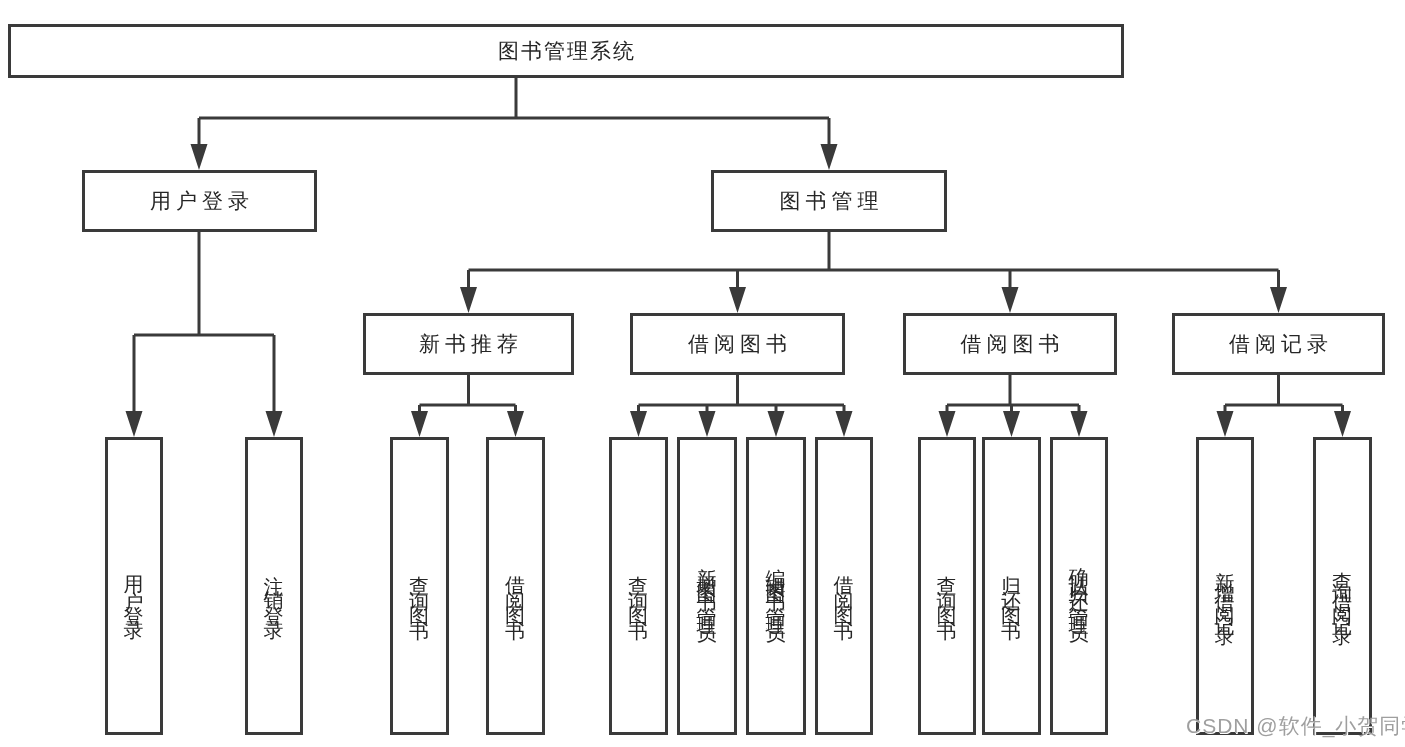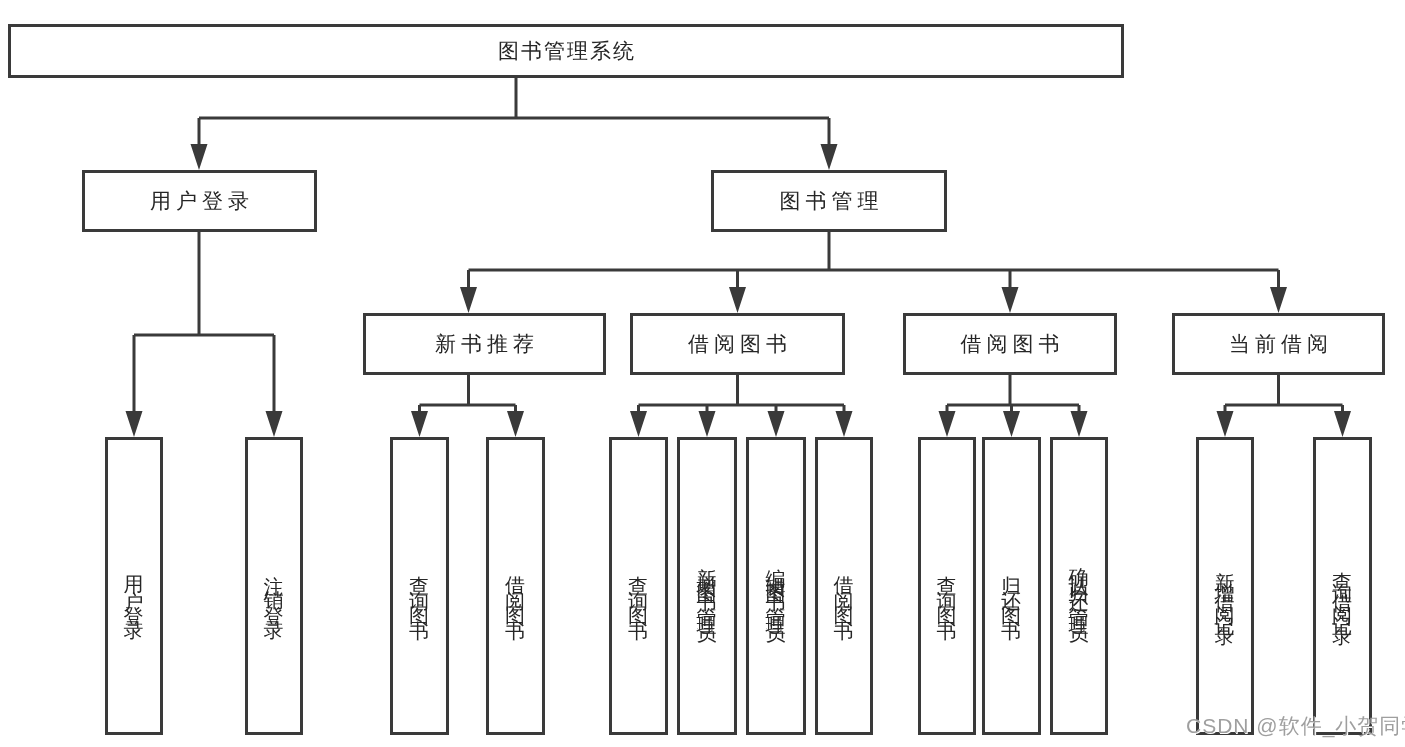--- a/index.html
+++ b/index.html
@@ -97,24 +97,24 @@
              M1070.5 411 L1087.5 411 L1079 437 Z
              M1216.5 411 L1233.5 411 L1225 437 Z
              M1334 411 L1351 411 L1342.5 437 Z"></path>
   </svg>
 
   <div class="box h root" style="left:8px; top:24px; width:1116px; height:54px">图书管理系统</div>
 
   <div class="box h" style="left:82px; top:170px; width:235px; height:62px">用户登录</div>
   <div class="box h" style="left:711px; top:170px; width:236px; height:62px">图书管理</div>
 
-  <div class="box h" style="left:363px; top:313px; width:243px; height:62px">新书推荐</div>
+  <div class="box h" style="left:363px; top:313px; width:211px; height:62px">新书推荐</div>
   <div class="box h" style="left:630px; top:313px; width:215px; height:62px">借阅图书</div>
   <div class="box h" style="left:903px; top:313px; width:214px; height:62px">借阅图书</div>
-  <div class="box h" style="left:1172px; top:313px; width:213px; height:62px">当前借阅</div>
+  <div class="box h" style="left:1172px; top:313px; width:213px; height:62px">借阅记录</div>
 
   <div class="box v sp4" style="left:105px; top:437px; width:58px; height:298px">用户登录</div>
   <div class="box v sp4" style="left:245px; top:437px; width:58px; height:298px">注销登录</div>
 
   <div class="box v sp4" style="left:390px; top:437px; width:59px; height:298px">查询图书</div>
   <div class="box v sp4" style="left:486px; top:437px; width:59px; height:298px">借阅图书</div>
 
   <div class="box v sp4" style="left:609px; top:437px; width:59px; height:298px">查询图书</div>
   <div class="box v sp9" style="left:677px; top:437px; width:60px; height:298px">新增图书（管理员）</div>
   <div class="box v sp9" style="left:746px; top:437px; width:60px; height:298px">编辑图书（管理员）</div>

